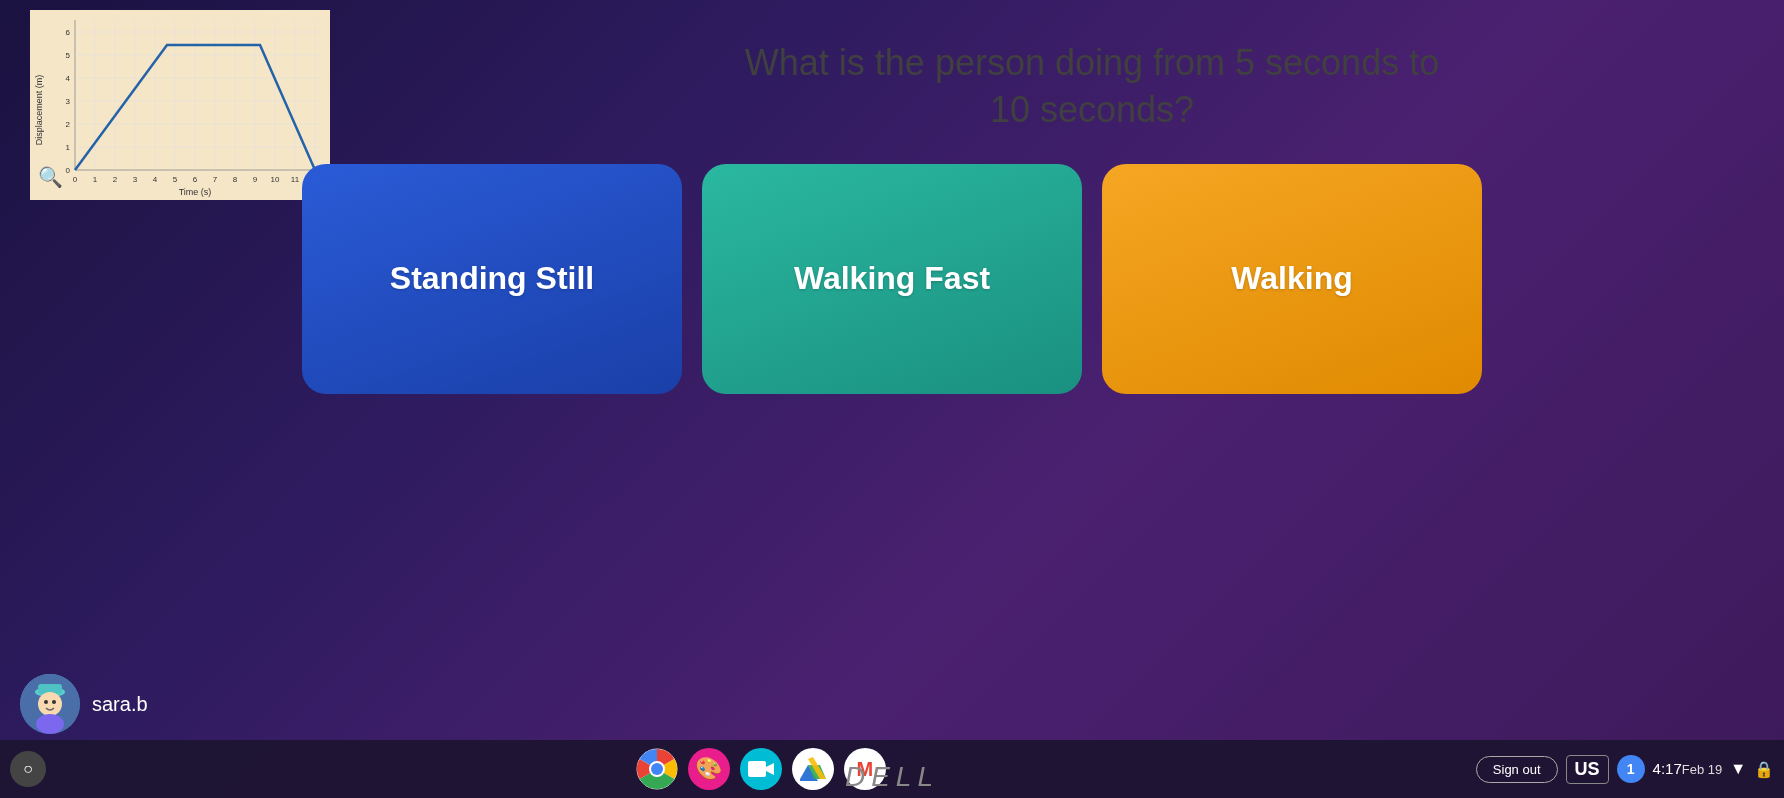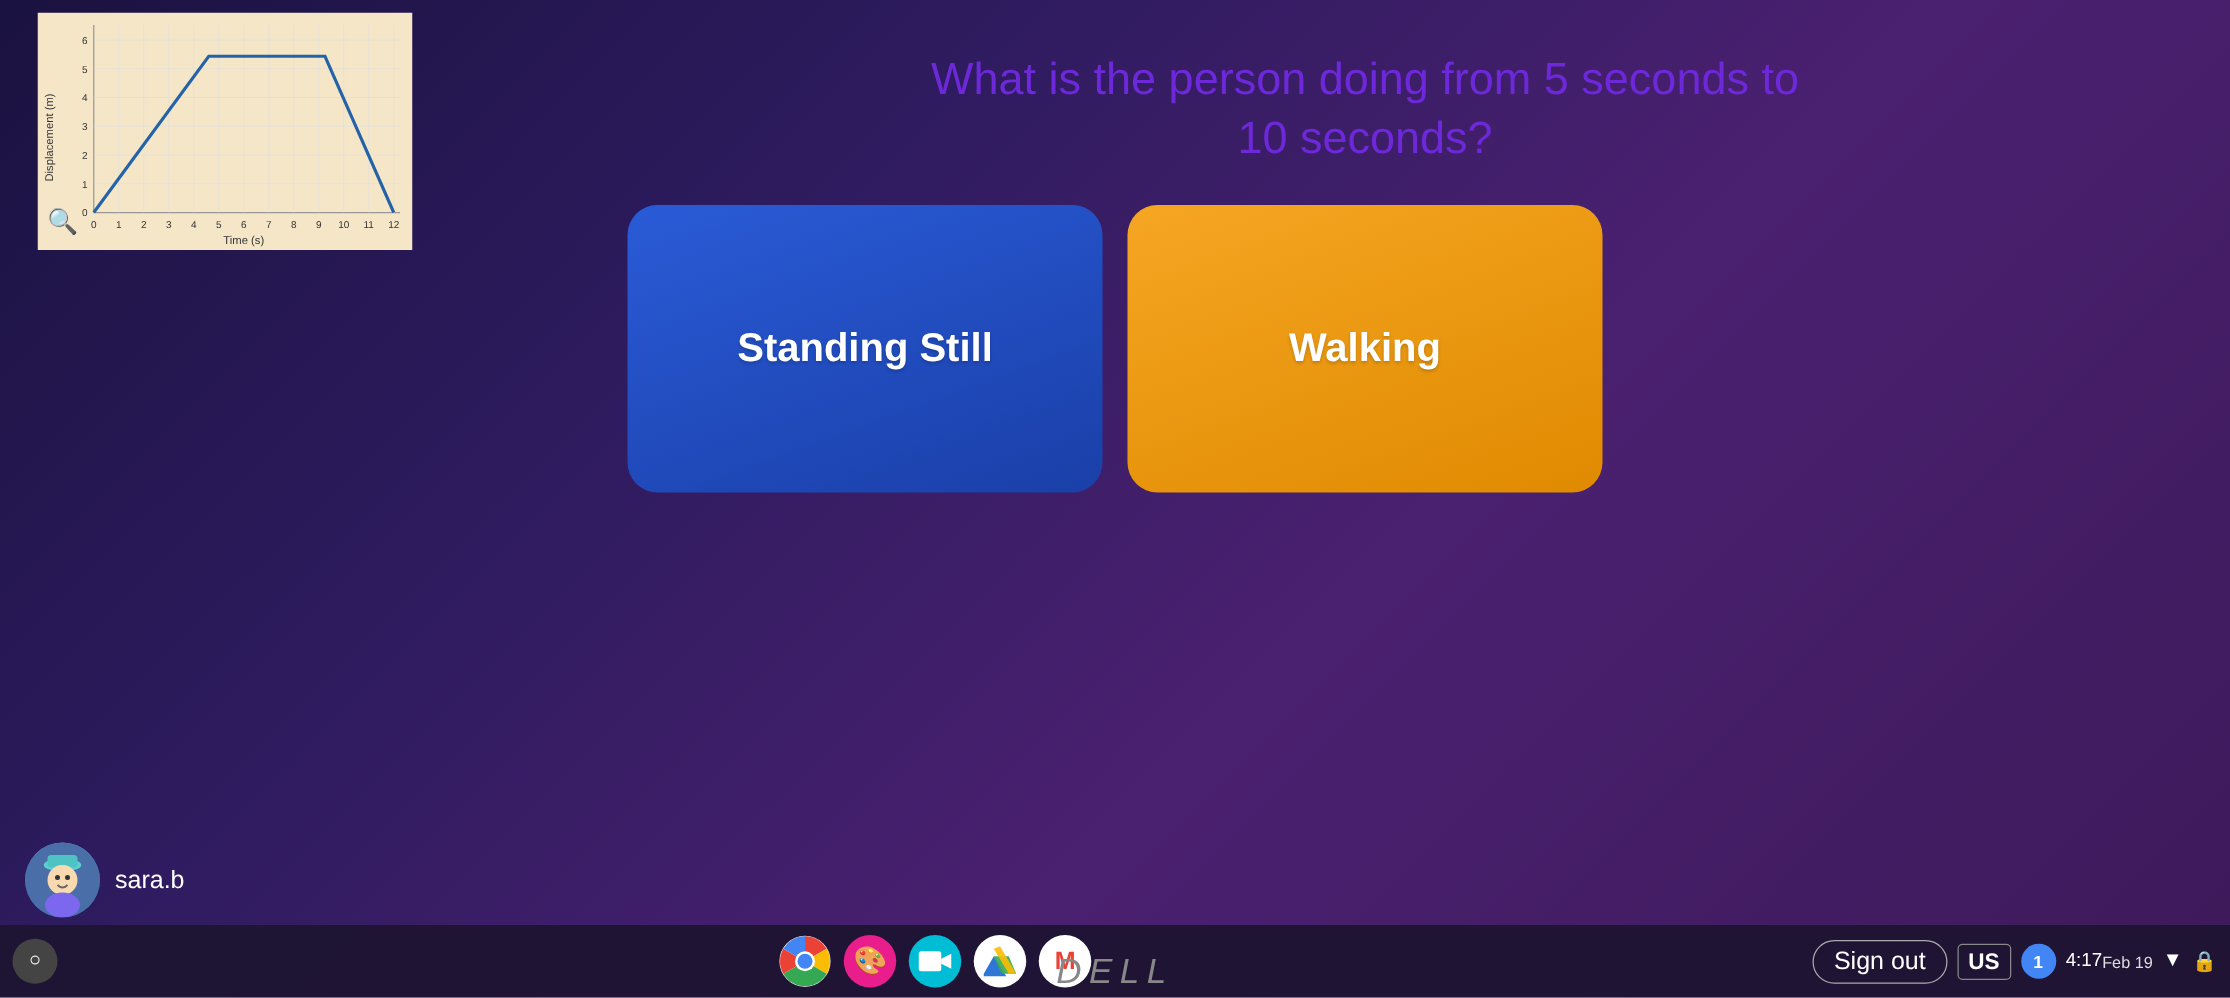--- a/index.html
+++ b/index.html
@@ -18,21 +18,21 @@
       height: 720px;
       position: relative;
       display: flex;
       flex-direction: column;
       align-items: center;
       padding: 20px;
     }
 
     
     .question-text {
-      color: #6d28d9;
+      color: #404040;
       font-size: 36px;
       font-weight: 500;
       text-align: center;
       margin-top: 20px;
       width: 700px;
       margin-left: 400px;
       line-height: 1.3;
     }
 
     
@@ -182,21 +182,21 @@
       align-items: center;
       gap: 8px;
     }
 
     .sign-out-btn {
       background: transparent;
       border: 1px solid #aaa;
       color: #fff;
       border-radius: 20px;
       padding: 5px 16px;
-      font-size: 20px;
+      font-size: 13px;
       cursor: pointer;
     }
 
     .lang-btn {
       background: transparent;
       border: 1px solid #888;
       color: #fff;
       border-radius: 4px;
       padding: 3px 8px;
       font-size: 18px;
@@ -299,20 +299,21 @@
 </div>
 
 <div style="position:absolute; top:165px; left:38px; color:#fff; font-size:20px; cursor:pointer;">🔍</div>
 
 <div class="quiz-area">
 
   <div class="question-text">What is the person doing from 5 seconds to 10 seconds?</div>
 
   <div class="answers-row" style="margin-top: 30px;">
     <button class="answer-btn blue">Standing Still</button>
+    <button class="answer-btn teal">Walking Fast</button>
     <button class="answer-btn orange">Walking</button>
   </div>
 </div>
 
 <div class="user-profile">
   <div class="avatar-character" style="width:60px;height:60px;border-radius:50%;background:linear-gradient(180deg,#5b9bd5,#3a5fb0);display:flex;align-items:center;justify-content:center;font-size:30px;overflow:hidden;">
 
     <svg width="60" height="60" viewBox="0 0 60 60" xmlns="http://www.w3.org/2000/svg">
       <circle cx="30" cy="30" r="30" fill="#4a6fa8"></circle>
 

